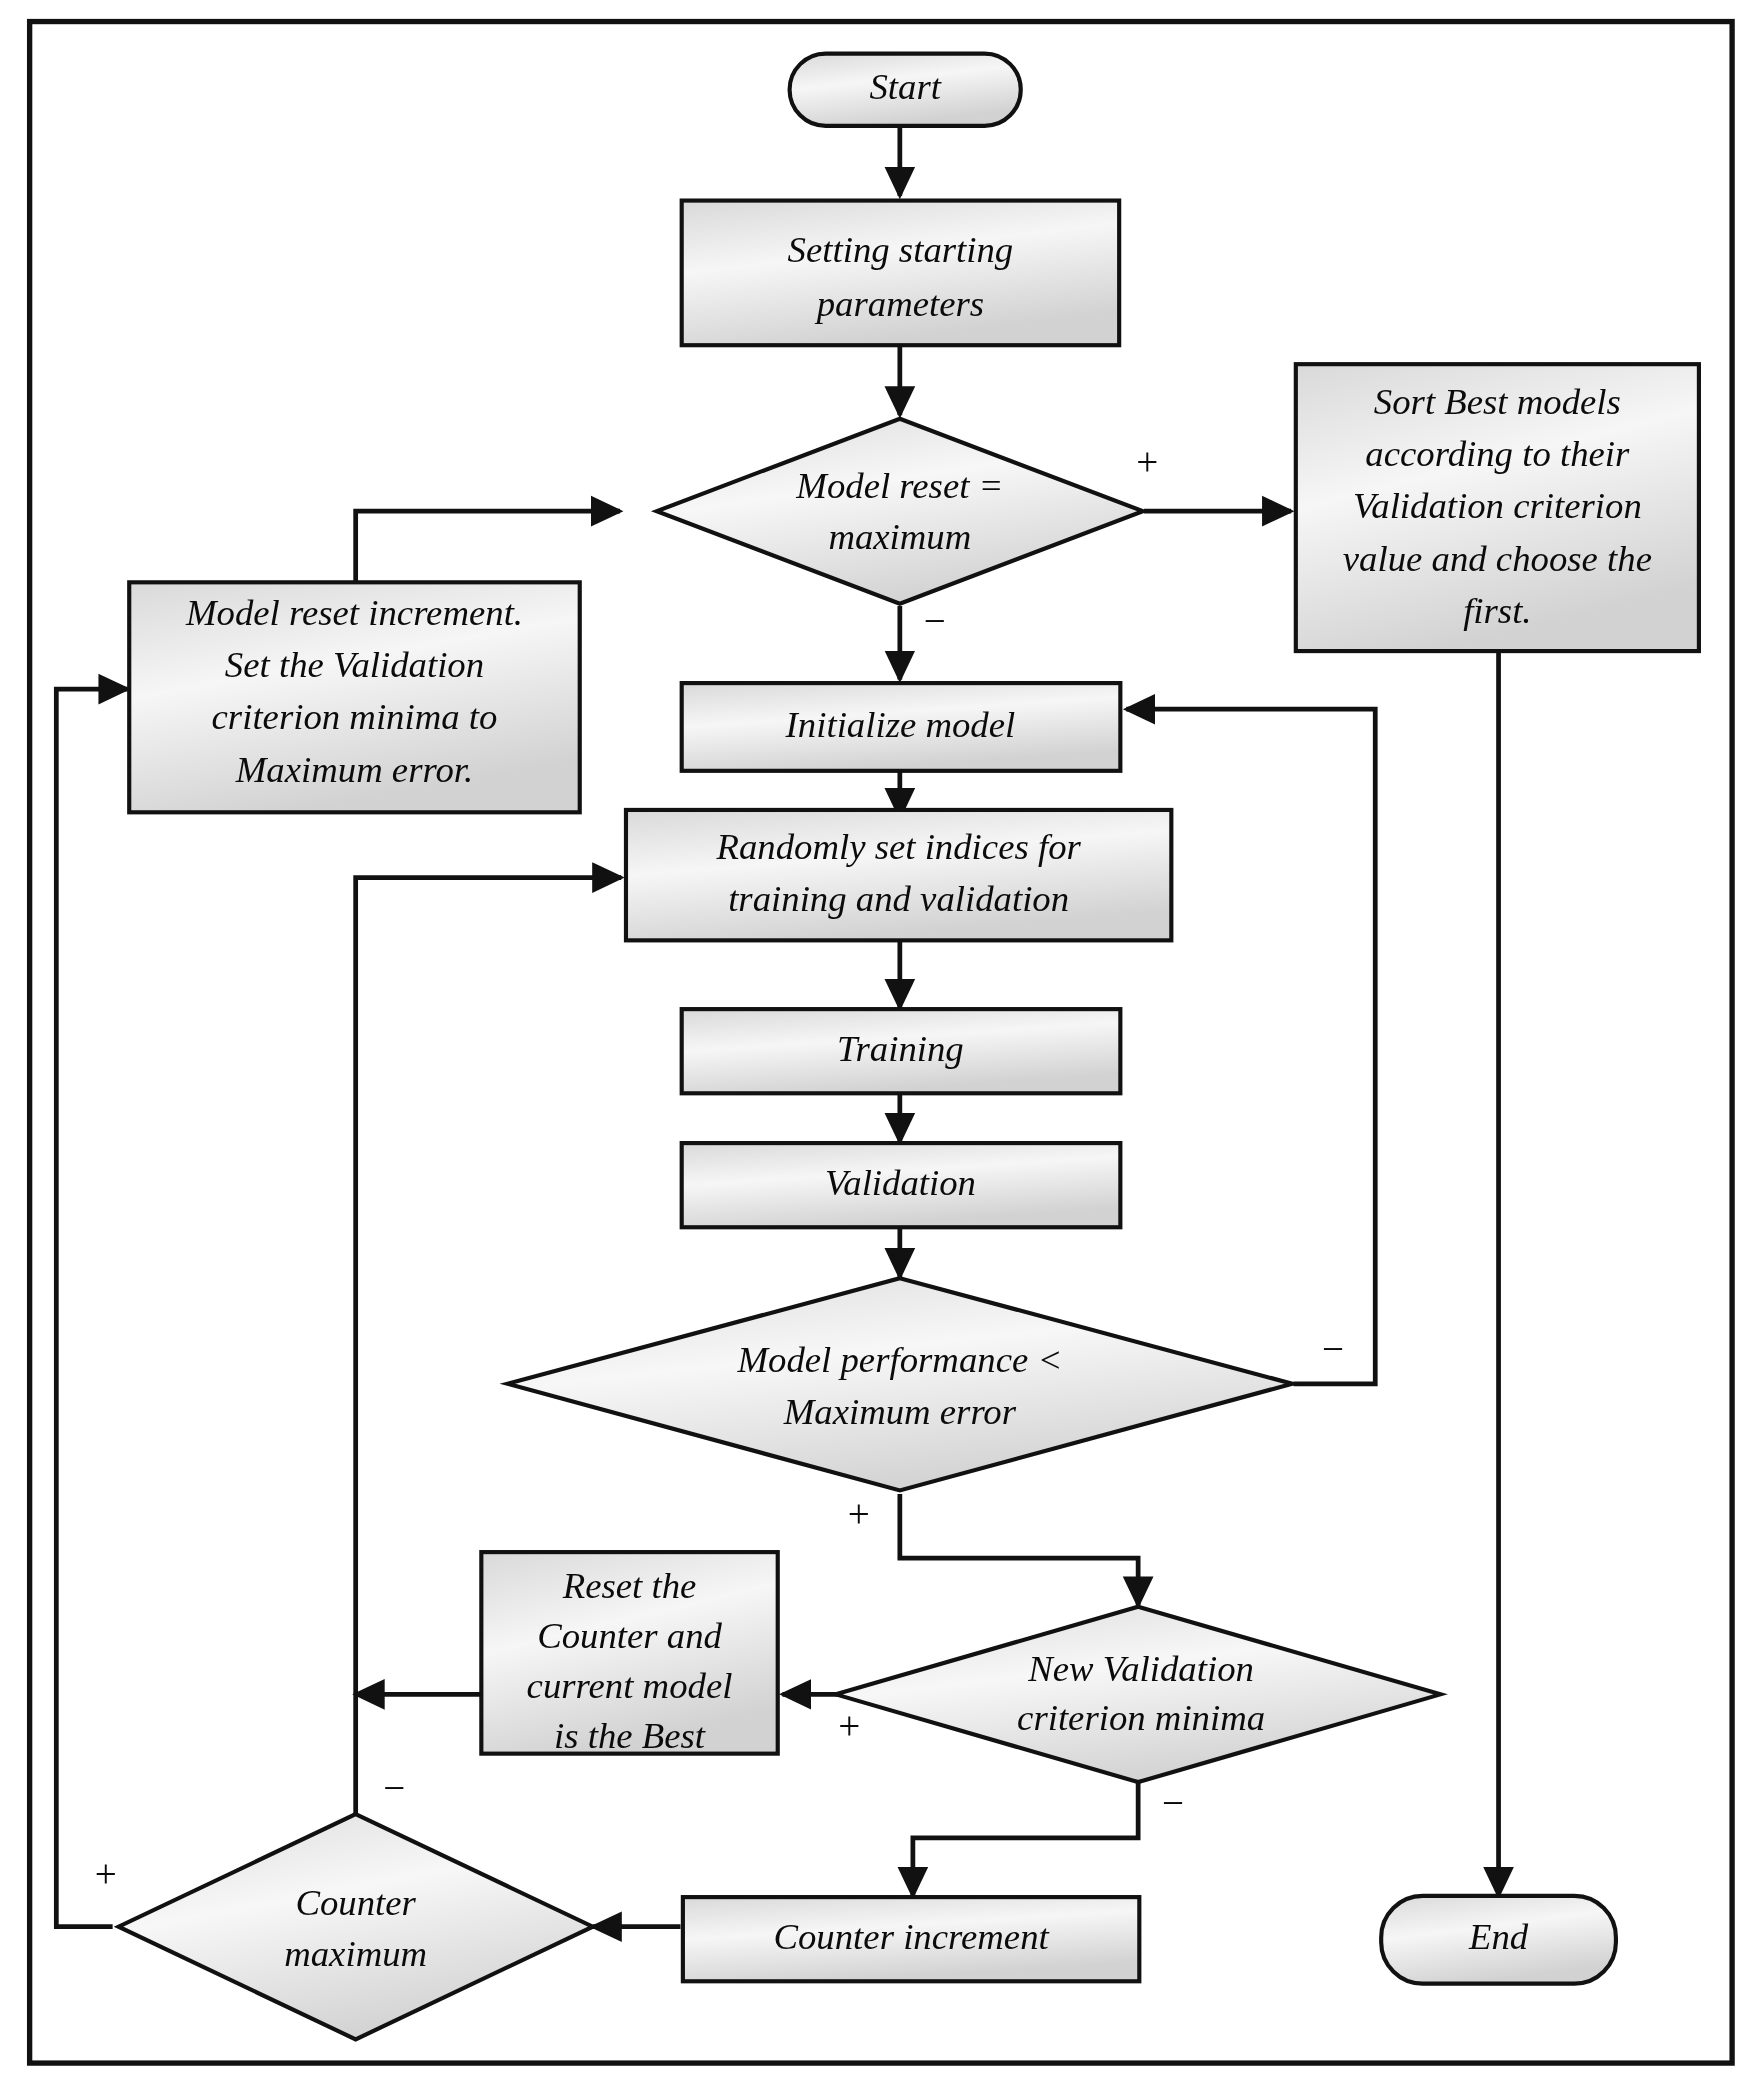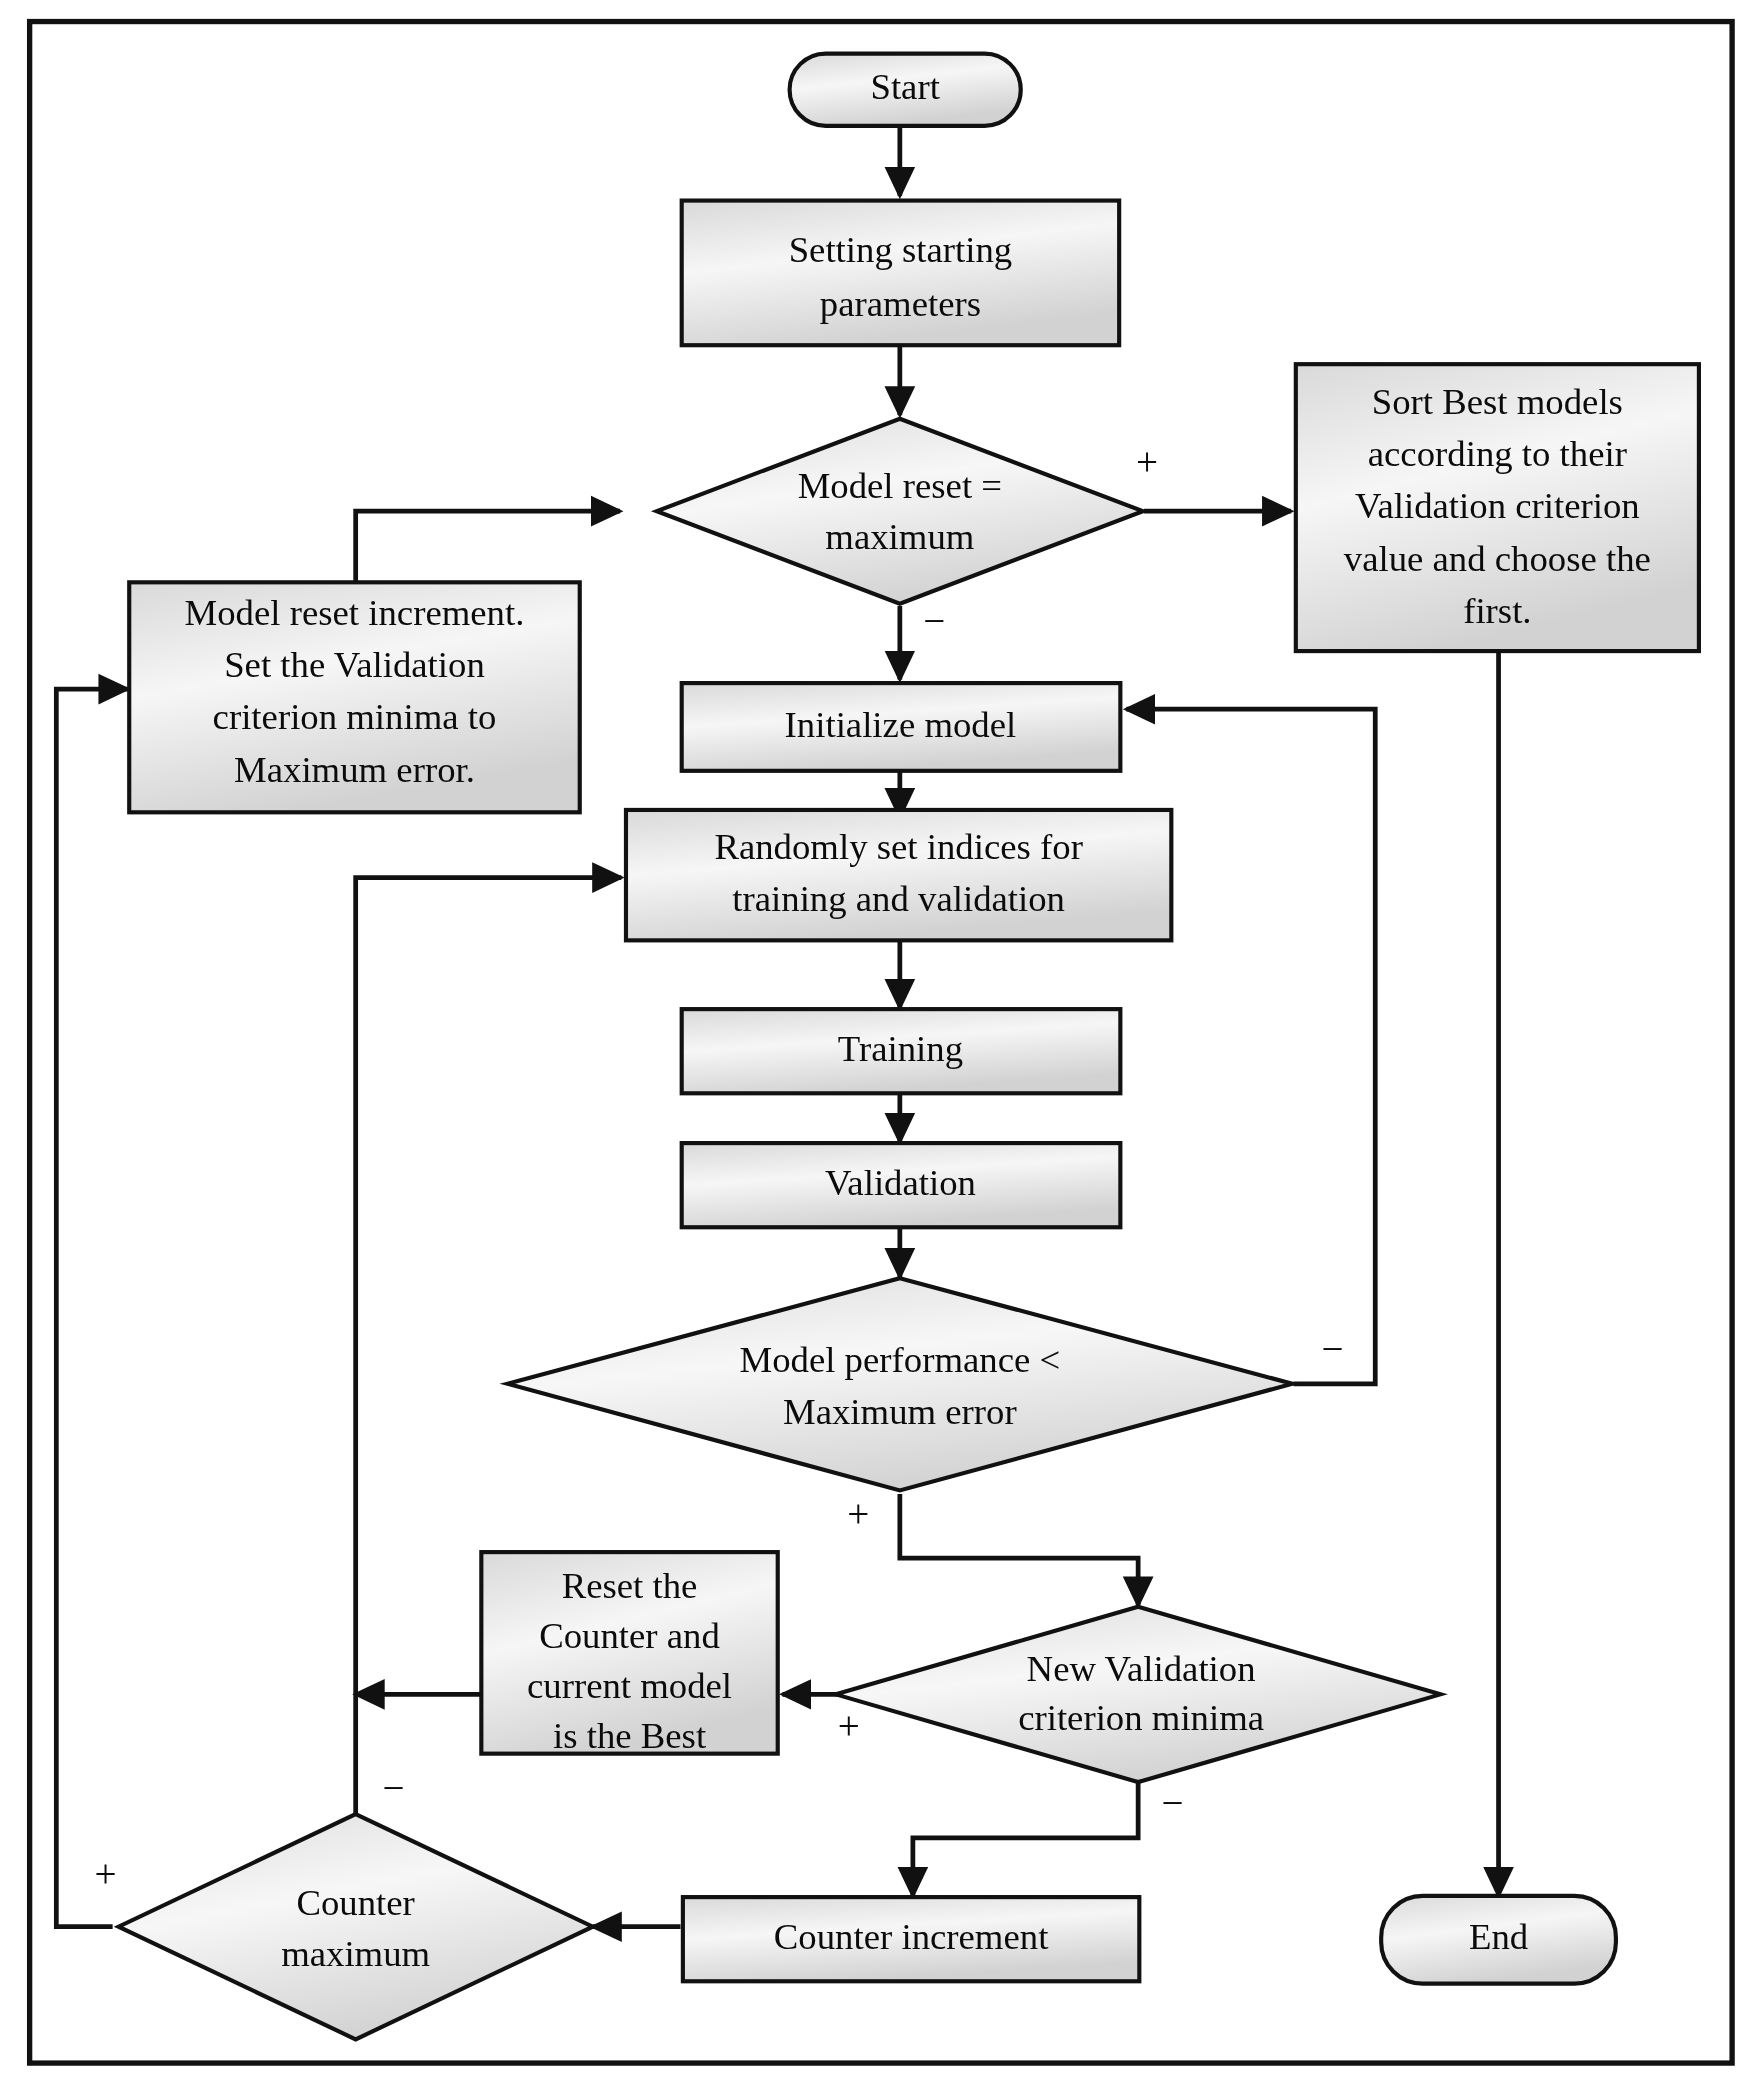--- a/index.html
+++ b/index.html
@@ -6,20 +6,21 @@
     margin: 0;
     padding: 0;
     background: #ffffff;
   }
   #page {
     position: relative;
     width: 1757px;
     height: 2087px;
     background: #ffffff;
     font-family: "Liberation Serif", "DejaVu Serif", serif;
+    font-style: italic;
   }
   #flow-svg {
     position: absolute;
     top: 0;
     left: 0;
     width: 1757px;
     height: 2087px;
     display: block;
   }
   .node-shape {

